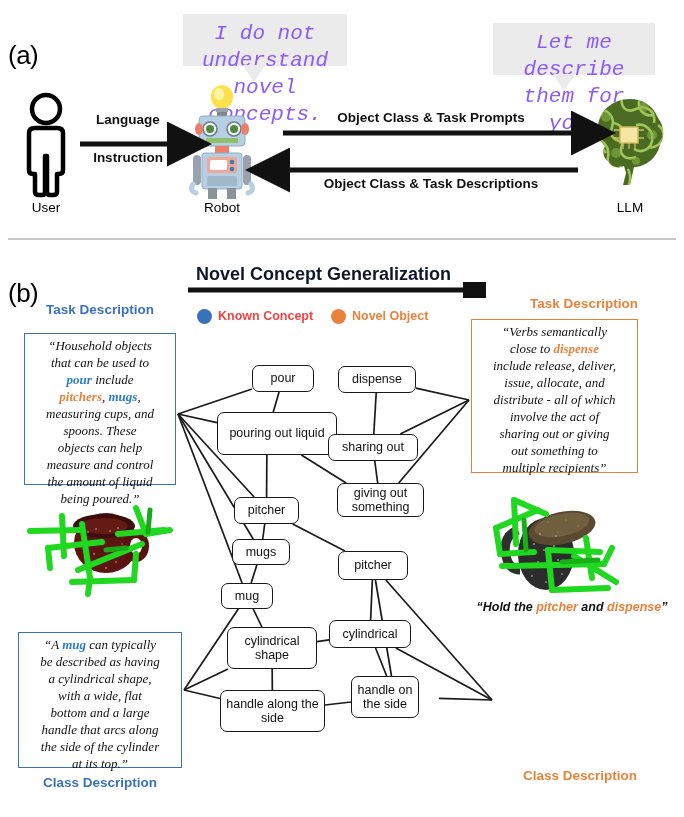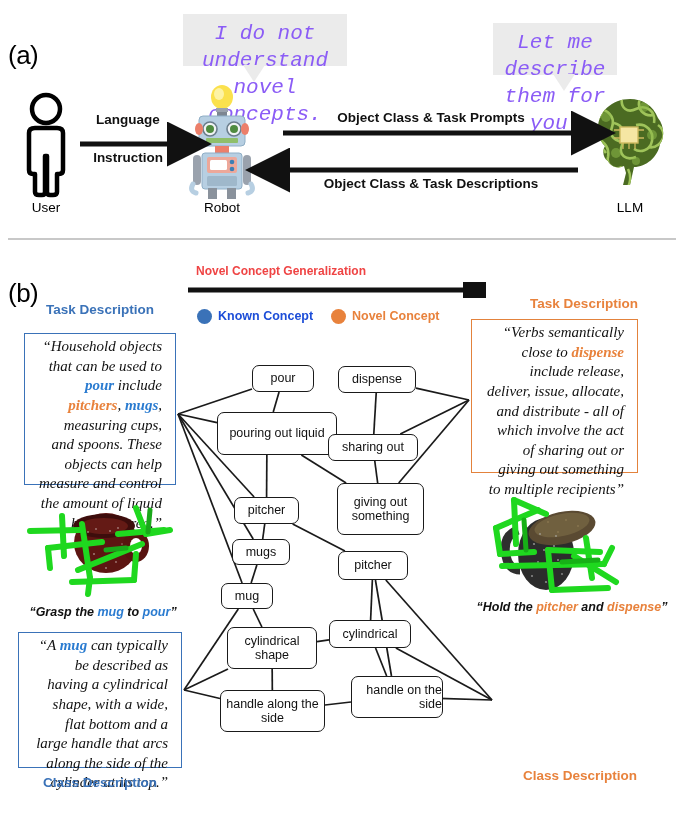--- a/index.html
+++ b/index.html
@@ -79,22 +79,22 @@
     color: #111;
     text-align: center;
     white-space: nowrap;
   }
 
   
   .gen-title {
     position: absolute;
     font-family: "Liberation Sans", sans-serif;
     font-weight: bold;
-    font-size: 12px;
-    color: #ef4444;
+    font-size: 18px;
+    color: #0f172a;
     white-space: nowrap;
     text-align: right;
   }
   .legend-item {
     position: absolute;
     font-family: "Liberation Sans", sans-serif;
     font-weight: bold;
     font-size: 12.5px;
     white-space: nowrap;
   }
@@ -113,25 +113,25 @@
     text-align: center;
     white-space: nowrap;
   }
   .desc-box {
     position: absolute;
     box-sizing: border-box;
     border: 1.6px solid;
     background: #fff;
     font-family: "Liberation Serif", serif;
     font-style: italic;
-    font-size: 15px;
+    font-size: 13px;
     line-height: 1.31;
     color: #111;
-    text-align: right;
-    padding: 3px 13px;
+    text-align: center;
+    padding: 3px 21px;
   }
   .desc-box.blue { border-color: #3a72b8; }
   .desc-box.orange { border-color: #e3823c; }
   .hl-blue { color: #2a7bd0; font-weight: bold; font-style: italic; }
   .hl-orange { color: #e8823c; font-weight: bold; font-style: italic; }
 
   .grasp-caption {
     position: absolute;
     font-family: "Liberation Sans", sans-serif;
     font-style: italic;
@@ -171,21 +171,21 @@
 </head>
 <body>
 
 <div class="fig">
 
   <div class="panel-label abs" style="left:8px; top:40px;">(a)</div>
 
   <div class="bubble" style="left:183px; top:14px; width:164px; height:52px;">I do not understand novel concepts.</div>
   <div class="bubble-tail" style="left:243px; top:65px;"></div>
 
-  <div class="bubble" style="left:493px; top:23px; width:124px; height:52px;">Let me describe them for you.</div>
+  <div class="bubble" style="left:493px; top:23px; width:162px; height:52px;">Let me describe them for you.</div>
   <div class="bubble-tail" style="left:553px; top:74px;"></div>
 
   <svg class="abs" style="left:12px; top:92px;" width="68" height="106" viewBox="0 0 68 106">
     <circle cx="34" cy="17" r="14" fill="none" stroke="#000" stroke-width="4.5"></circle>
     <path d="M17 41 Q17 36 23 36 L45 36 Q51 36 51 41 L51 78 Q51 82 47 82 L45 82 L45 100 Q45 103 41 103 L38 103 Q35 103 35 100 L35 64 L33 64 L33 100 Q33 103 30 103 L27 103 Q23 103 23 100 L23 82 L21 82 Q17 82 17 78 Z" fill="none" stroke="#000" stroke-width="4.5" stroke-linejoin="round"></path>
   </svg>
   <div class="node-caption" style="left:10px; top:200px; width:72px;">User</div>
 
   <svg class="abs" style="left:186px; top:84px;" width="72" height="115" viewBox="0 0 72 115">
 
@@ -292,23 +292,23 @@
   <svg class="abs" style="left:186px; top:282px;" width="300" height="16">
     <line x1="2" y1="8" x2="282" y2="8" stroke="#111" stroke-width="5" marker-end="url(#arrR2)"></line>
     <defs>
       <marker id="arrR2" markerWidth="9" markerHeight="9" refX="1" refY="4.5" orient="auto">
         <path d="M0,0 L9,4.5 L0,9 z" fill="#111"></path>
       </marker>
     </defs>
   </svg>
 
   <div class="legend-dot" style="left:197px; top:309px; background:#3a72b8;"></div>
-  <div class="legend-item" style="left:218px; top:309px; color:#1d4ed8;">Known Concept</div>
+  <div class="legend-item" style="left:218px; top:309px; color:#ef4444;">Known Concept</div>
   <div class="legend-dot" style="left:331px; top:309px; background:#e8823c;"></div>
-  <div class="legend-item" style="left:352px; top:309px; color:#e8823c;">Novel Concept</div>
+  <div class="legend-item" style="left:352px; top:309px; color:#e8823c;">Novel Object</div>
 
   <div class="desc-title" style="left:14px; top:302px; width:172px; color:#3a72b8;">Task Description</div>
   <div class="desc-box blue" style="left:24px; top:333px; width:152px; height:152px;">
     <span><span>“Household objects that can be used to </span><span class="hl-blue">pour</span><span> include </span><span class="hl-orange">pitchers</span><span>, </span><span class="hl-blue">mugs</span><span>, measuring cups, and spoons. These objects can help measure and control the amount of liquid being poured.”</span></span>
   </div>
 
   <div class="pc-wrap" style="left:18px; top:498px;">
     <svg width="168" height="100" viewBox="0 0 168 100">
       <g>
         <ellipse cx="88" cy="45" rx="32" ry="30" fill="#5d1512"></ellipse>
@@ -345,21 +345,20 @@
         <line x1="72" y1="80" x2="70" y2="96"></line>
         <line x1="30" y1="50" x2="32" y2="70"></line>
       </g>
       <g stroke="#1aa81a" stroke-width="5" stroke-linecap="round" fill="none">
         <line x1="88" y1="52" x2="108" y2="50"></line>
         <line x1="132" y1="12" x2="130" y2="34"></line>
       </g>
     </svg>
   </div>
 
-  <div class="grasp-caption" style="left:10px; top:605px; width:186px;"><span>“Grasp the </span><span class="hl-blue">mug</span><span> to </span><span class="hl-blue">pour</span><span>”</span></div>
 
   <div class="desc-box blue" style="left:18px; top:632px; width:164px; height:136px;">
     <span><span>“A </span><span class="hl-blue">mug</span><span> can typically be described as having a cylindrical shape, with a wide, flat bottom and a large handle that arcs along the side of the cylinder at its top.”</span></span>
   </div>
   <div class="desc-title" style="left:14px; top:775px; width:172px; color:#3a72b8;">Class Description</div>
 
   <div class="desc-title" style="left:494px; top:296px; width:180px; color:#e8823c;">Task Description</div>
   <div class="desc-box orange" style="left:471px; top:319px; width:167px; height:154px;">
     <span><span>“Verbs semantically close to </span><span class="hl-orange">dispense</span><span> include release, deliver, issue, allocate, and distribute - all of which involve the act of sharing out or giving out something to multiple recipients”</span></span>
   </div>
@@ -455,42 +454,42 @@
       </div>
       <div class="gnode" style="left: 338px; top: 366px; width: 78px; height: 27px;">
         <span>dispense</span>
       </div>
       <div class="gnode" style="left: 217px; top: 412px; width: 120px; height: 43px;">
         <span>pouring out liquid</span>
       </div>
       <div class="gnode" style="left: 328px; top: 434px; width: 90px; height: 27px;">
         <span>sharing out</span>
       </div>
-      <div class="gnode" style="left: 337px; top: 483px; width: 87px; height: 52px;">
+      <div class="gnode" style="left: 337px; top: 483px; width: 87px; height: 34px;">
         <span>giving out something</span>
       </div>
       <div class="gnode" style="left: 234px; top: 497px; width: 65px; height: 27px;">
         <span>pitcher</span>
       </div>
       <div class="gnode" style="left: 232px; top: 539px; width: 58px; height: 26px;">
         <span>mugs</span>
       </div>
       <div class="gnode" style="left: 338px; top: 551px; width: 70px; height: 29px;">
         <span>pitcher</span>
       </div>
       <div class="gnode" style="left: 221px; top: 583px; width: 52px; height: 26px;">
         <span>mug</span>
       </div>
       <div class="gnode" style="left: 329px; top: 620px; width: 82px; height: 28px;">
         <span>cylindrical</span>
       </div>
       <div class="gnode" style="left: 227px; top: 627px; width: 90px; height: 42px; text-align: center;">
         <span>cylindrical shape</span>
       </div>
-      <div class="gnode" style="left: 351px; top: 676px; width: 92px; height: 42px; text-align: right;">
+      <div class="gnode" style="left: 351px; top: 676px; width: 68px; height: 42px;">
         <span>handle on the side</span>
       </div>
       <div class="gnode" style="left: 220px; top: 690px; width: 105px; height: 42px;">
         <span>handle along the side</span>
       </div>
     </div>
 
 </div>
 
 </body></html>

